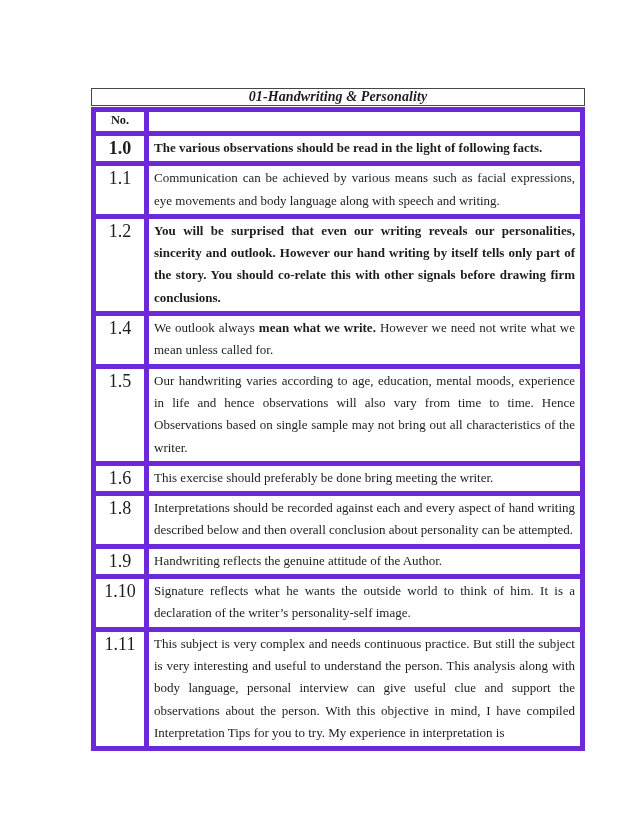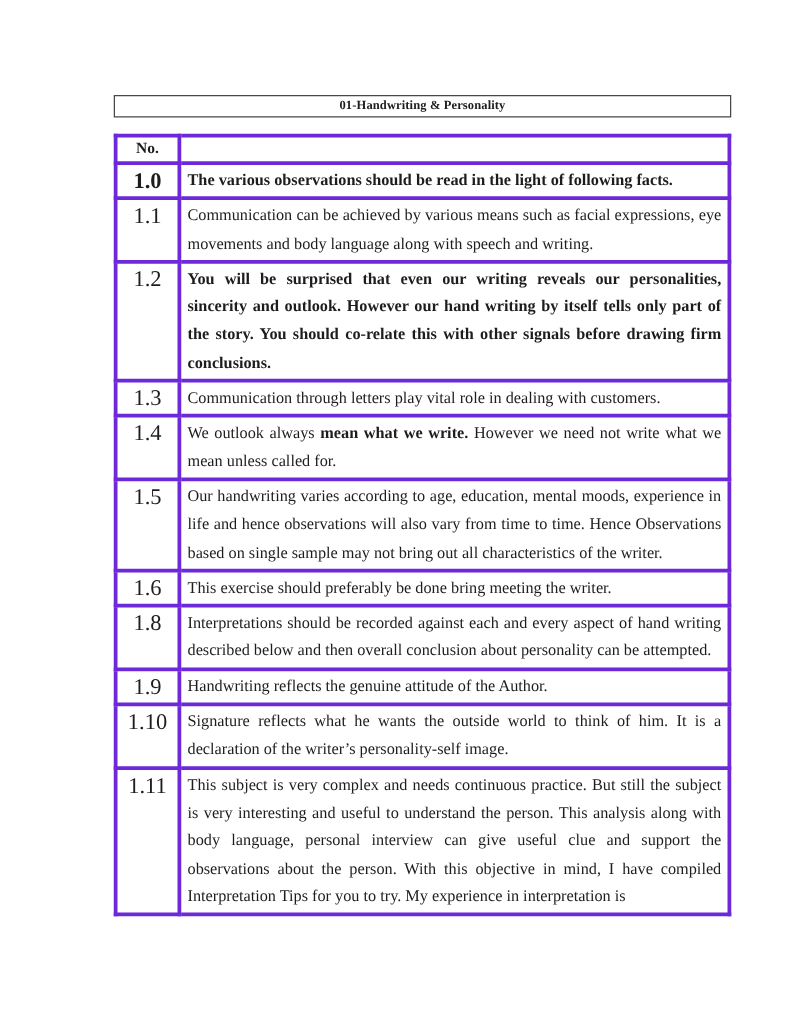--- a/index.html
+++ b/index.html
@@ -11,40 +11,41 @@
     position: relative;
     width: 638px;
     height: 826px;
     background: #ffffff;
     font-family: "Liberation Serif", "DejaVu Serif", serif;
     color: #1d1d1d;
   }
   .title-box {
     position: absolute;
     left: 91px;
-    top: 76px;
+    top: 88px;
     width: 492px;
     height: 16px;
     border: 1px solid #474747;
     text-align: center;
     font-weight: bold;
-    font-size: 10px;
+    font-size: 14px;
     line-height: 16px;
     letter-spacing: 0.1px;
+    font-style: italic;
   }
   table.doc {
     position: absolute;
     left: 91px;
     top: 107px;
     width: 494px;
     border-collapse: collapse;
     table-layout: fixed;
   }
   table.doc td, table.doc th {
-    border: 3px solid #6d28d9;
+    border: 5px solid #6d28d9;
     vertical-align: top;
   }
   th.no-h {
     width: 44px;
     font-size: 12.4px;
     font-weight: bold;
     text-align: center;
     padding: 1px 2px 2px 2px;
   }
   th.content-h {
@@ -90,24 +91,20 @@
         </tr>
         <tr>
           <td class="no-cell">1.1</td>
           <td class="content-cell"><span class="seg">Communication can be achieved by various means such as facial expressions, eye movements and body language along with speech and writing.</span></td>
         </tr>
         <tr>
           <td class="no-cell">1.2</td>
           <td class="content-cell"><span class="seg bold">You will be surprised that even our writing reveals our personalities, sincerity and outlook. However our hand writing by itself tells only part of the story.    You should co-relate this with other signals before drawing firm conclusions.</span></td>
         </tr>
         <tr>
-          <td class="no-cell">1.3</td>
-          <td class="content-cell"><span class="seg">Communication through letters play vital role in dealing with customers.</span></td>
-        </tr>
-        <tr>
           <td class="no-cell">1.4</td>
           <td class="content-cell"><span class="seg">We outlook always </span><span class="seg bold">mean what we write.</span><span class="seg"> However we need not write what we mean unless called for.</span></td>
         </tr>
         <tr>
           <td class="no-cell">1.5</td>
           <td class="content-cell"><span class="seg">Our handwriting varies according to age, education, mental moods, experience in life and hence observations will also vary from time to time. Hence Observations based on single sample may not bring out all characteristics of the writer.</span></td>
         </tr>
         <tr>
           <td class="no-cell">1.6</td>
           <td class="content-cell"><span class="seg">This exercise should preferably be done bring meeting the writer.</span></td>

